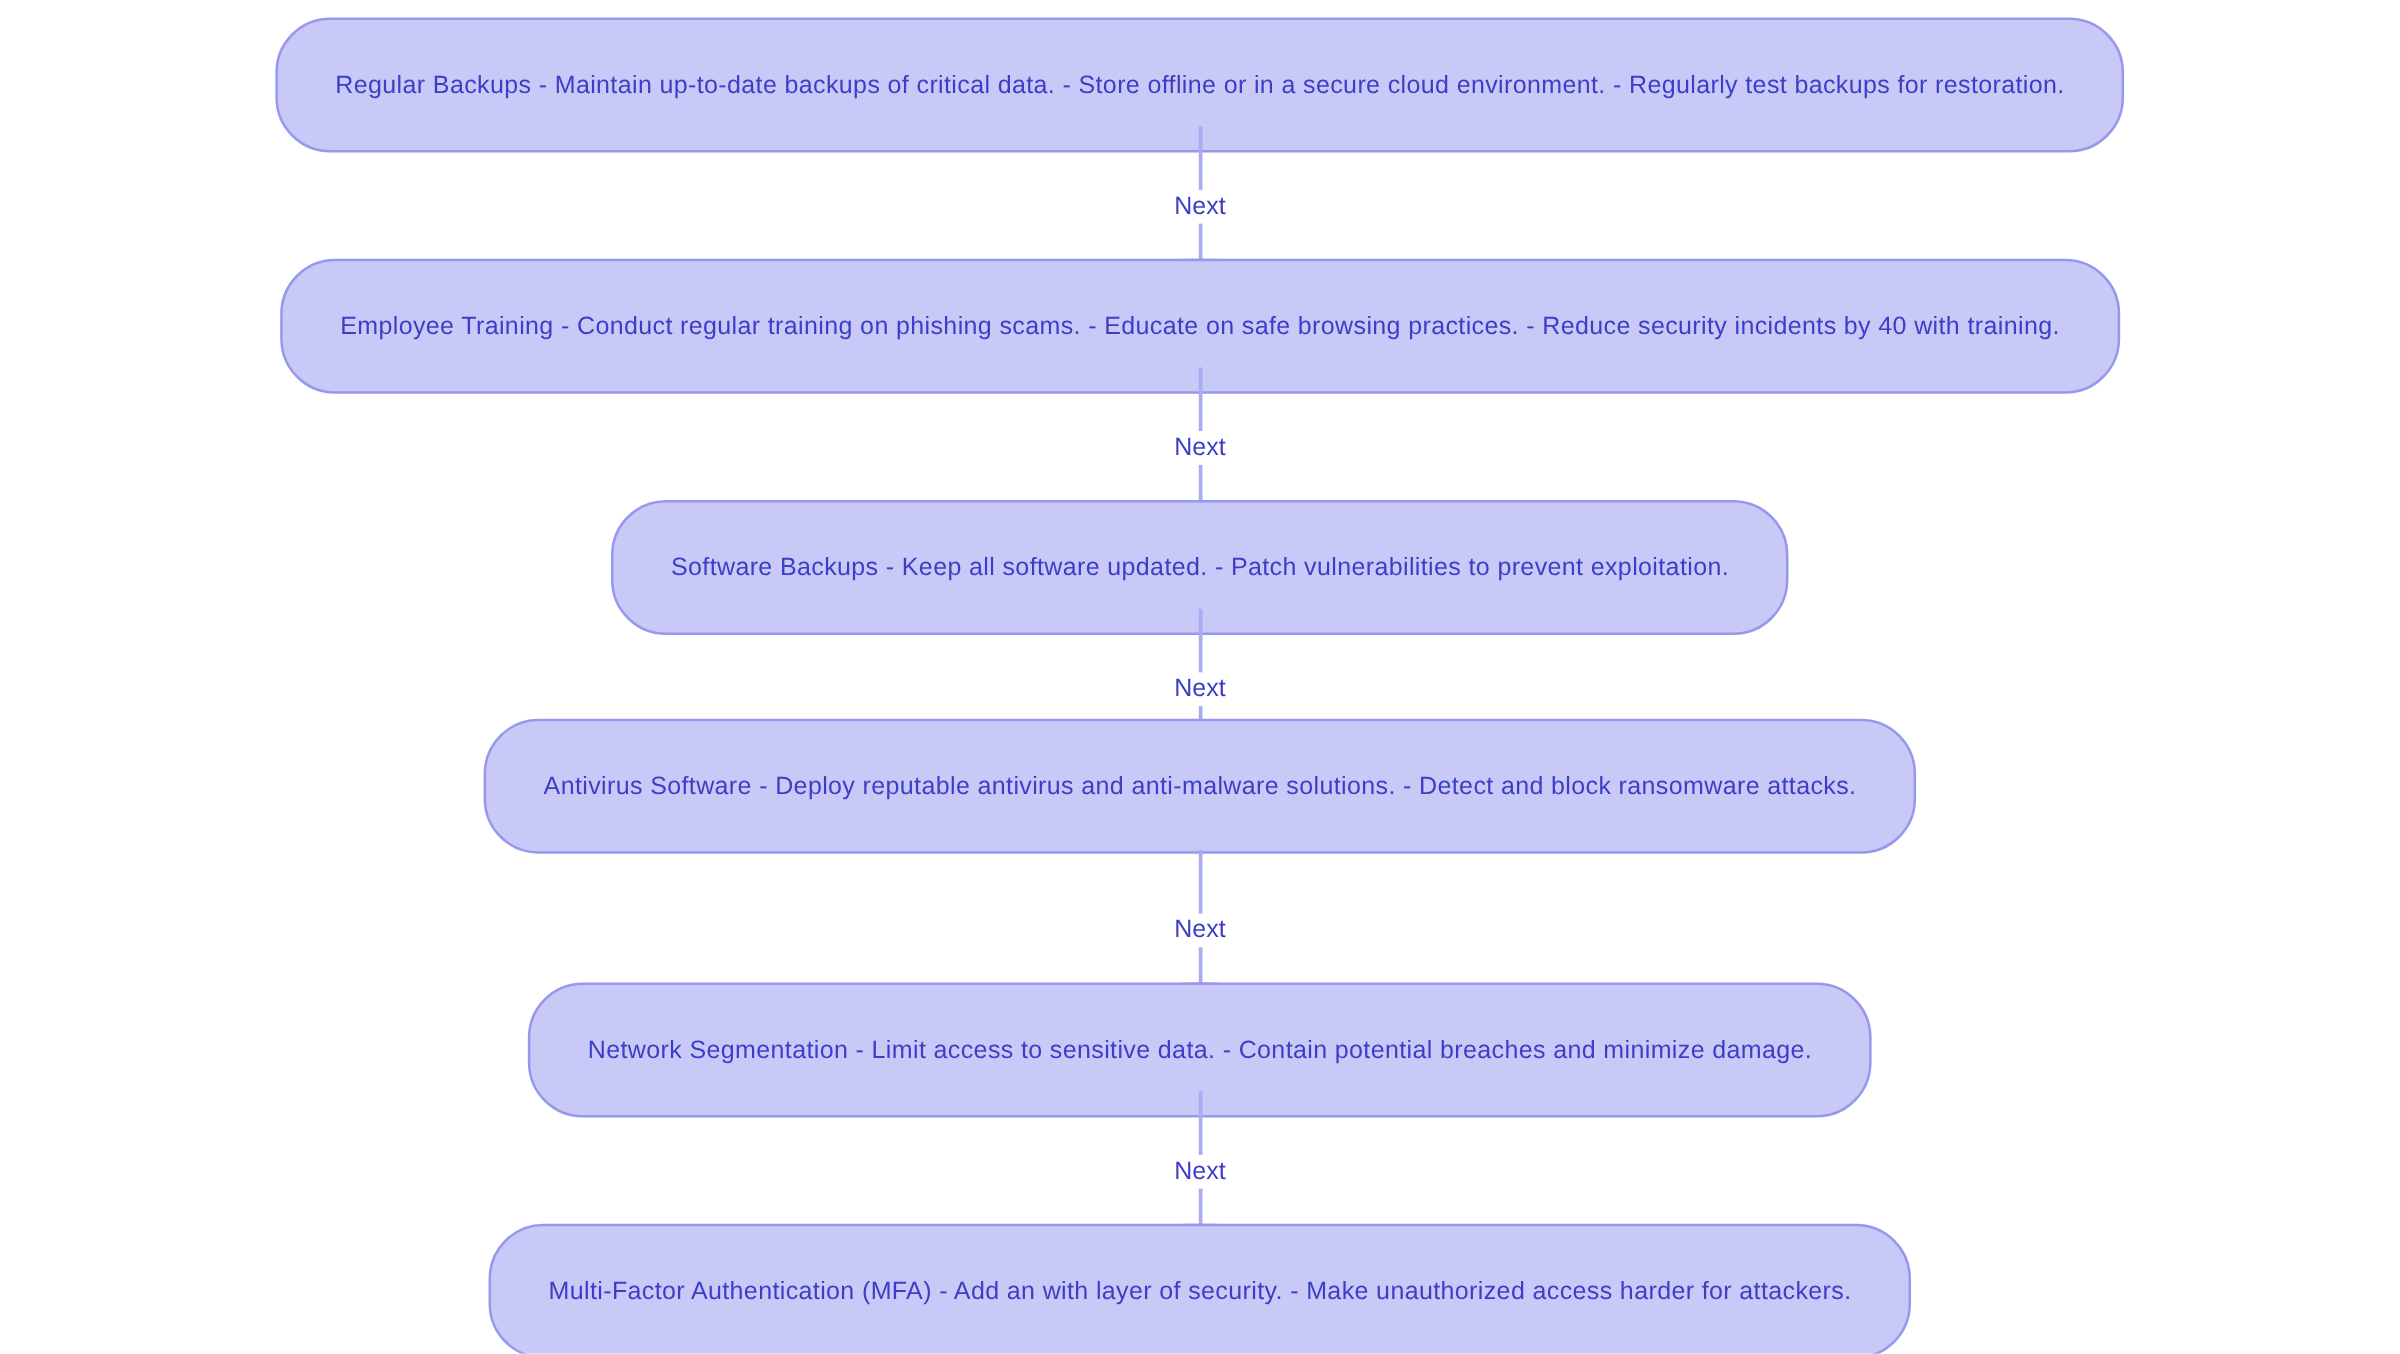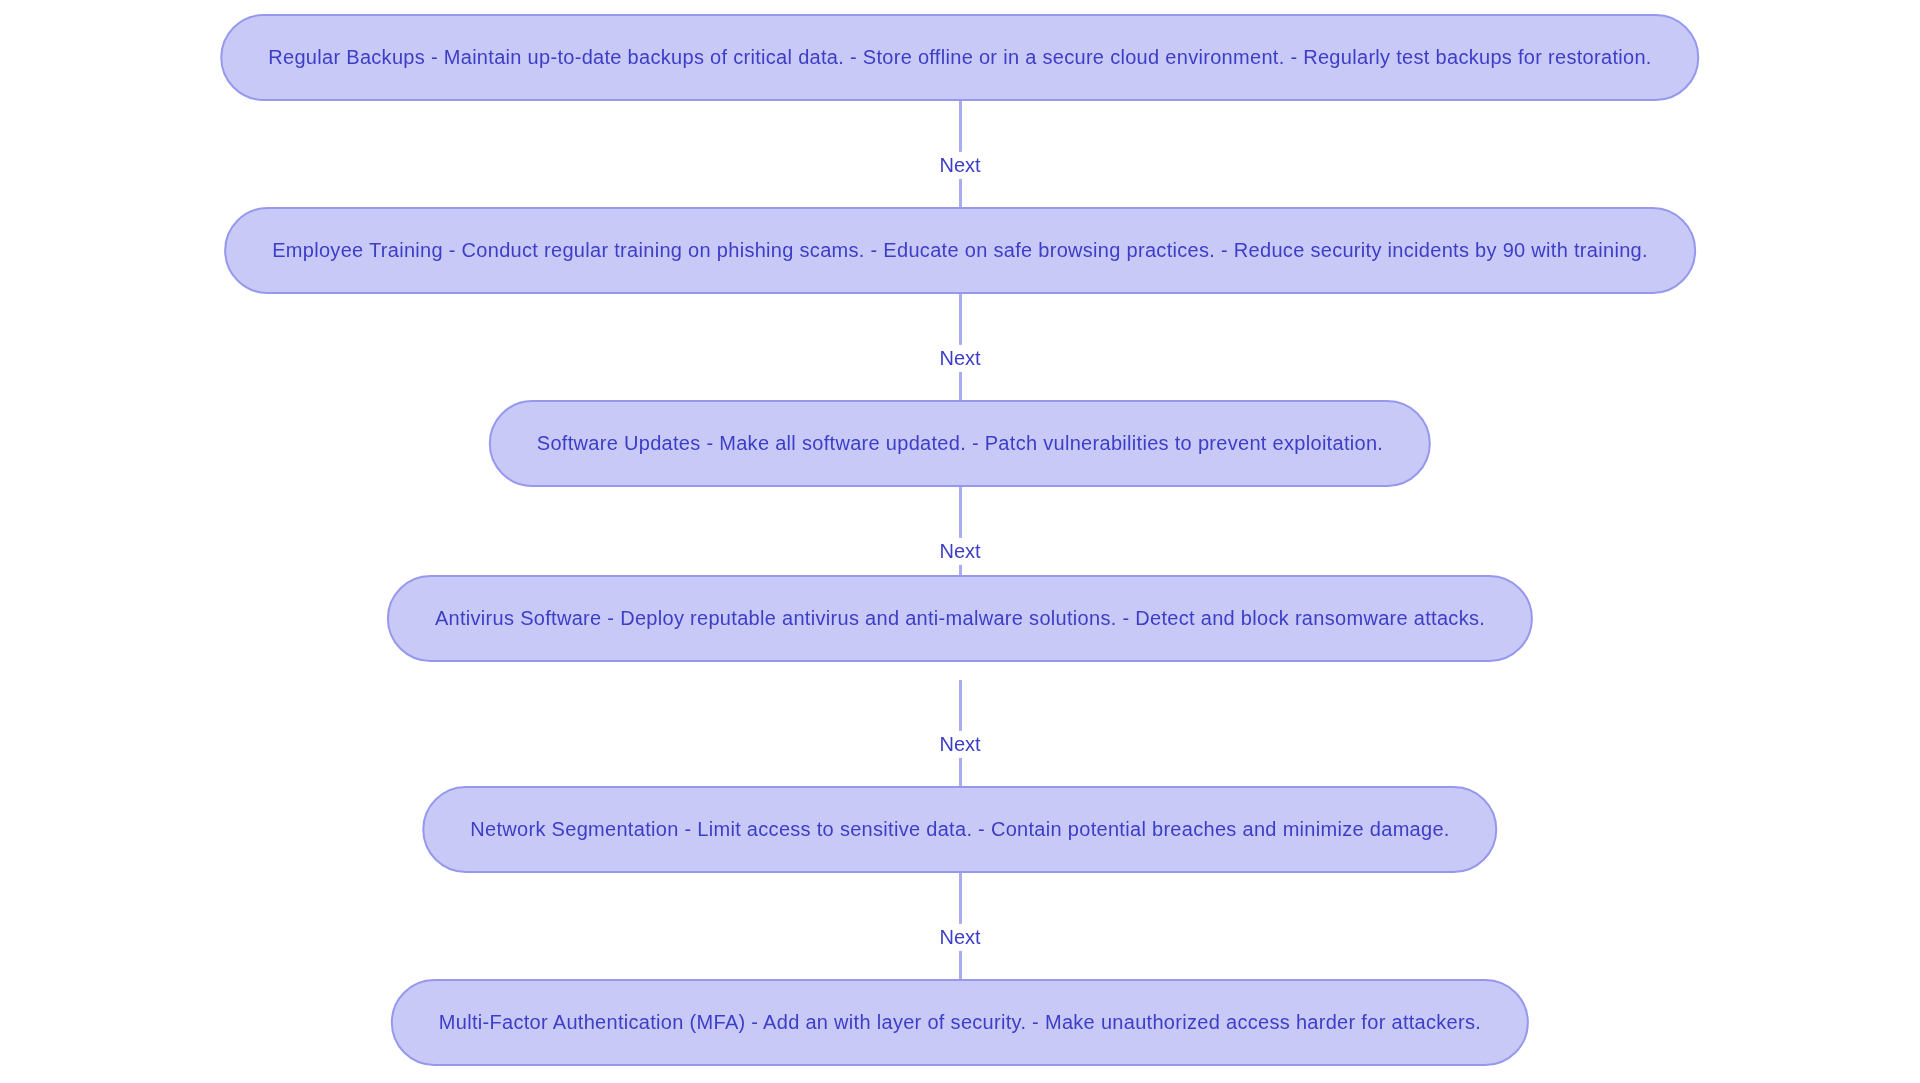--- a/index.html
+++ b/index.html
@@ -18,21 +18,21 @@
     width: 1920px;
     height: 1083px;
     background: var(--canvas-bg);
     overflow: hidden;
     font-family: "Liberation Sans", "DejaVu Sans", sans-serif;
   }
   .node {
     position: absolute;
     left: 50%;
     transform: translateX(-50%);
-    height: 87px;
+    height: 108px;
     display: flex;
     align-items: center;
     justify-content: flex-end;
     padding: 0 46px;
     white-space: nowrap;
     background: var(--node-fill);
     border: 2px solid var(--node-border);
     border-radius: 44px;
   }
   .node-text {
@@ -99,31 +99,31 @@
     <span class="node-text">Regular Backups - Maintain up-to-date backups of critical data. - Store offline or in a secure cloud environment. - Regularly test backups for restoration.</span>
   </div>
 
   <div class="connector c0">
     <div class="connector-line"></div>
     <div class="connector-arrowhead"></div>
     <div class="edge-label">Next</div>
   </div>
 
   <div class="node n1">
-    <span class="node-text">Employee Training - Conduct regular training on phishing scams. - Educate on safe browsing practices. - Reduce security incidents by 90 with training.</span>
+    <span class="node-text">Employee Training - Conduct regular training on phishing scams. - Educate on safe browsing practices. - Reduce security incidents by 40 with training.</span>
   </div>
 
   <div class="connector c1">
     <div class="connector-line"></div>
     <div class="connector-arrowhead"></div>
     <div class="edge-label">Next</div>
   </div>
 
   <div class="node n2">
-    <span class="node-text">Software Updates - Make all software updated. - Patch vulnerabilities to prevent exploitation.</span>
+    <span class="node-text">Software Backups - Keep all software updated. - Patch vulnerabilities to prevent exploitation.</span>
   </div>
 
   <div class="connector c2">
     <div class="connector-line"></div>
     <div class="connector-arrowhead"></div>
     <div class="edge-label">Next</div>
   </div>
 
   <div class="node n3">
     <span class="node-text">Antivirus Software - Deploy reputable antivirus and anti-malware solutions. - Detect and block ransomware attacks.</span>

